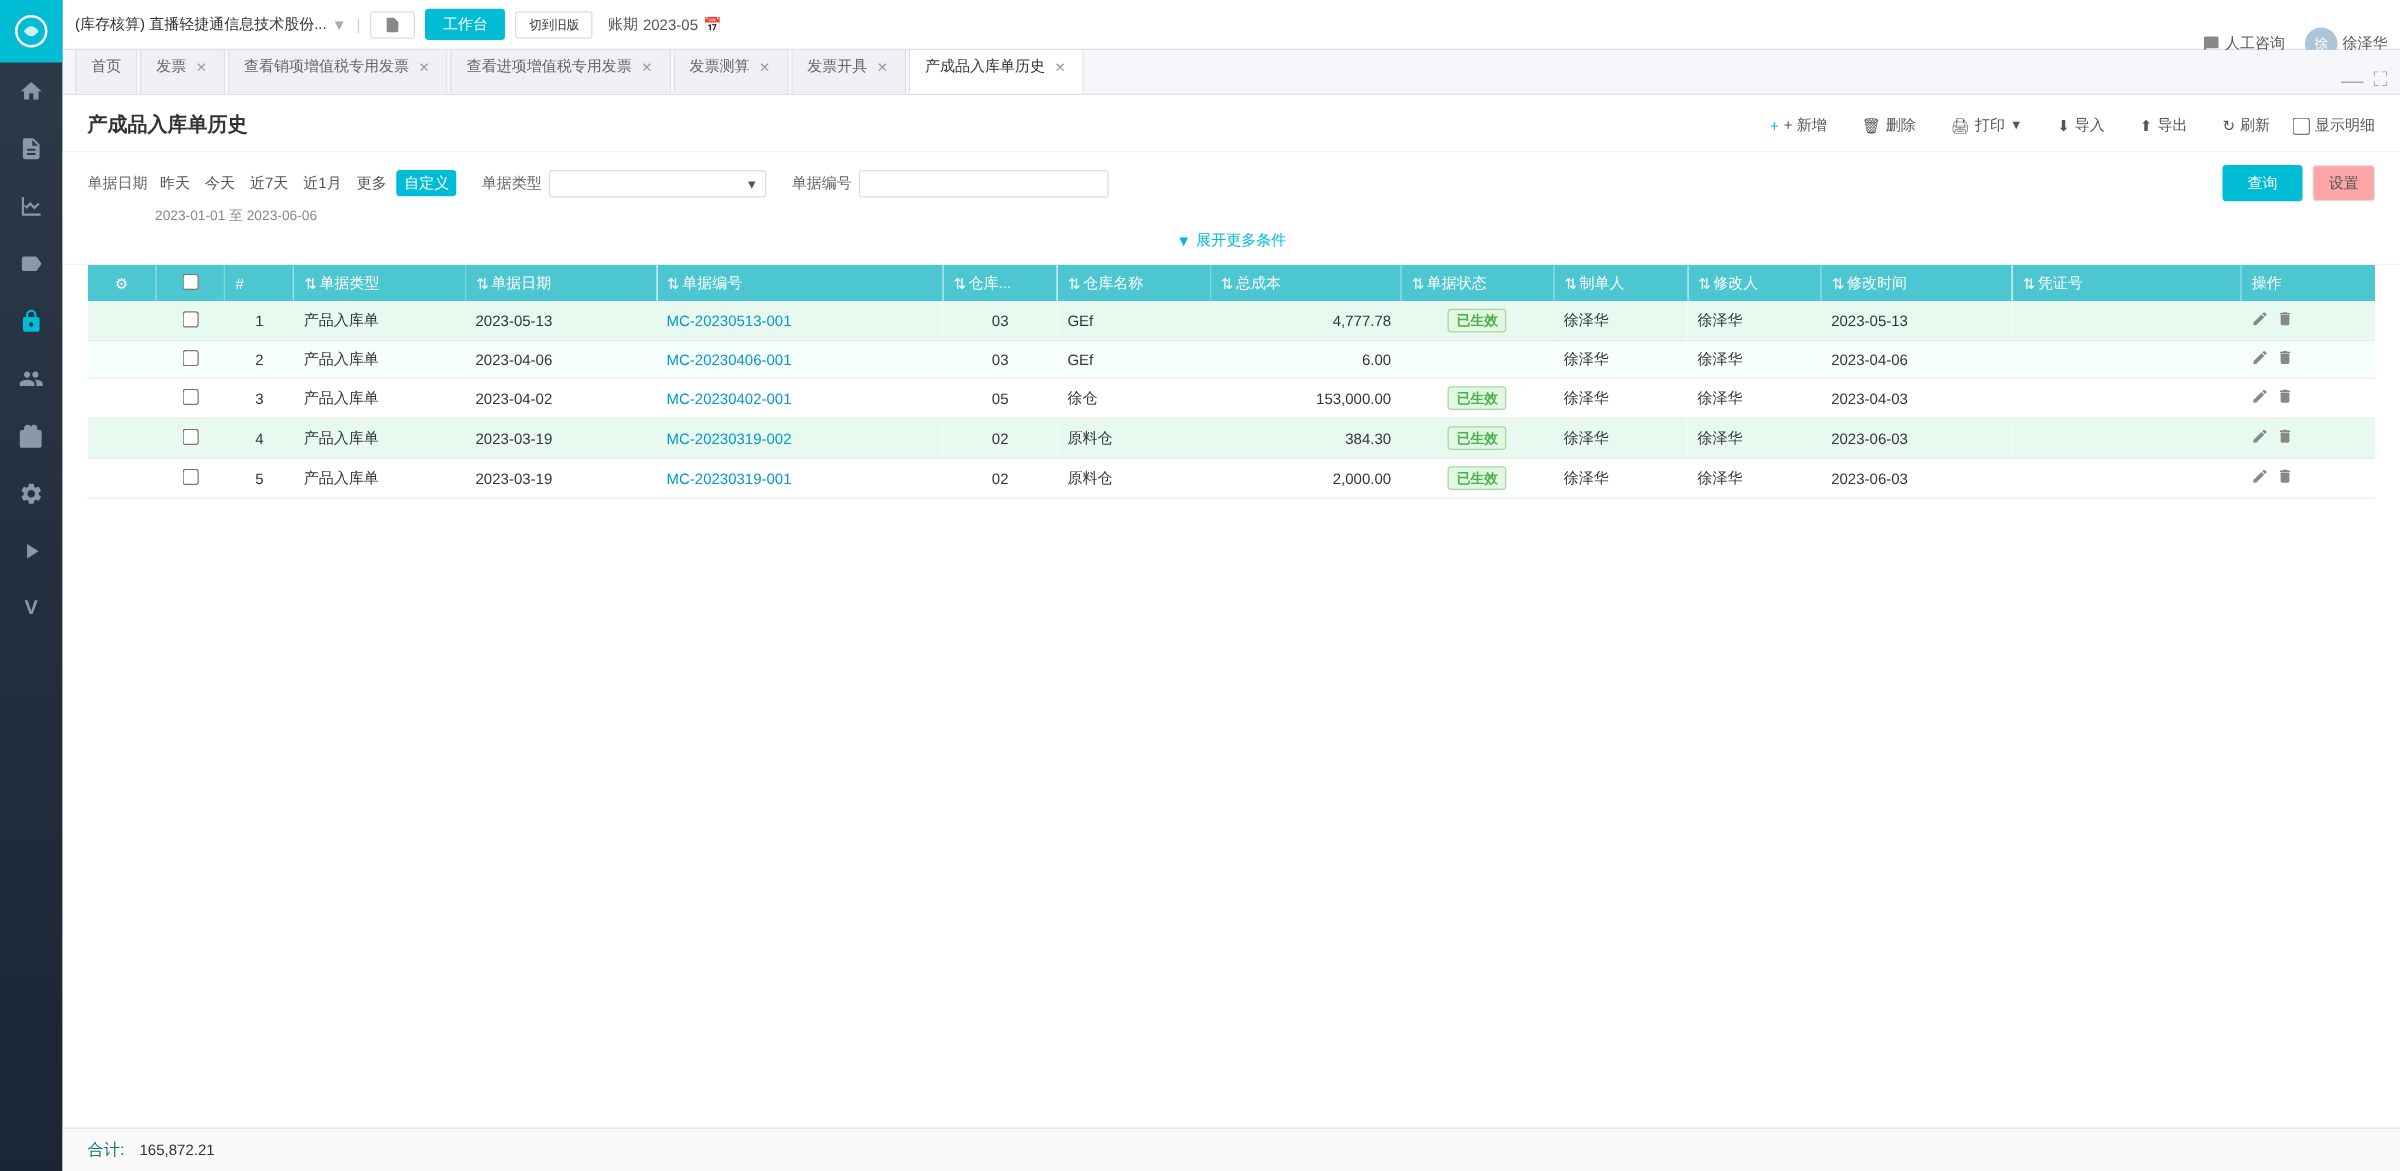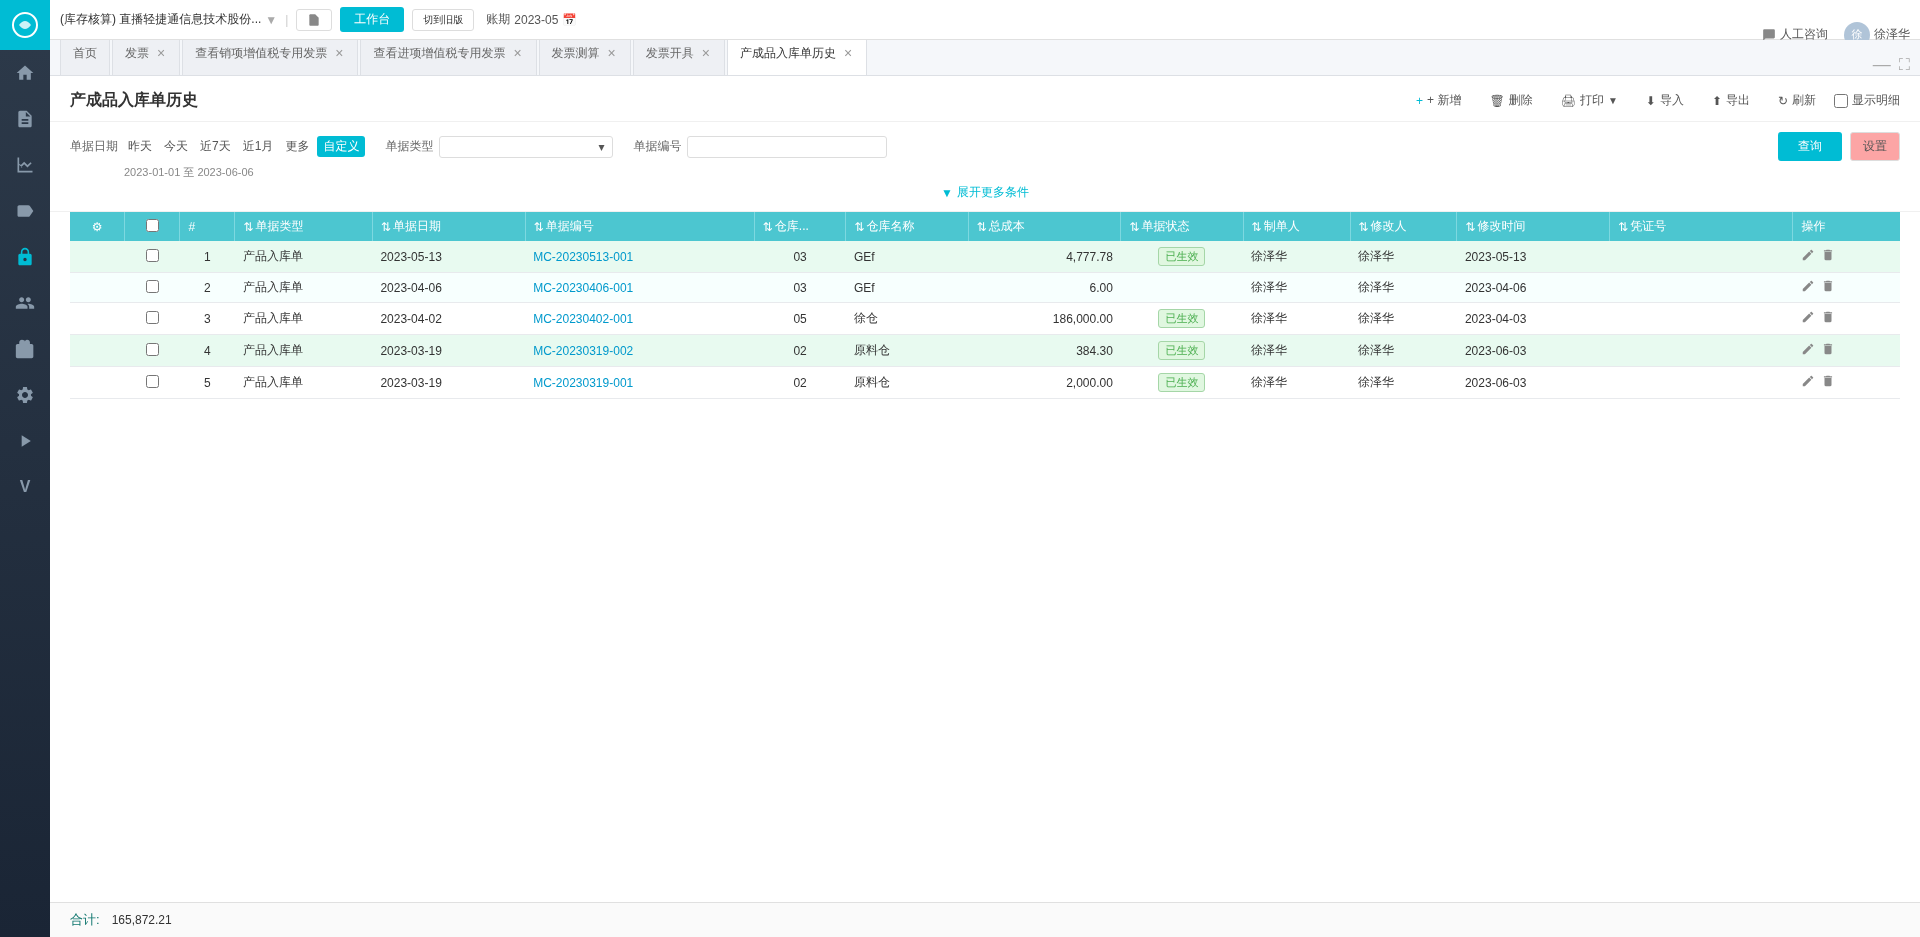--- a/index.html
+++ b/index.html
@@ -69,21 +69,21 @@
     thead th:last-child { border-right: none; }
     .th-sortable { display: flex; align-items: center; gap: 2px; cursor: pointer; }
     .th-checkbox { width: 36px; text-align: center; }
     tbody tr { background: #fff; }
     tbody tr:nth-child(even) { background: #f7fffe; }
     tbody tr.highlighted { background: #e8faf0; }
     tbody td { padding: 6px 8px; border-bottom: 1px solid #e8eaed; color: #333; font-size: 12px; white-space: nowrap; overflow: hidden; text-overflow: ellipsis; }
     .td-center { text-align: center; }
     .td-right { text-align: right; }
     .link { color: #0099cc; cursor: pointer; text-decoration: none; }
-    .status-badge { background: #e0f7e0; color: #4caf50; border: 1px solid #a5d6a7; border-radius: 3px; padding: 1px 6px; font-size: 11px; display: inline-block; }
+    .status-badge { background: #e0f7e0; color: #4caf50; border: 1px solid #a5d6a7; border-radius: 3px; padding: 1px 6px; font-size: 11px; display: inline-block; font-weight: bold; }
     .action-icons { display: flex; gap: 6px; }
     .action-icon { color: #888; cursor: pointer; font-size: 14px; }
 
     
     .footer { border-top: 1px solid #e0e0e0; padding: 8px 20px; display: flex; align-items: center; gap: 12px; background: #fafafa; flex-shrink: 0; }
     .footer-total-label { color: #0f766e; font-size: 13px; }
     .footer-total-value { color: #333; font-size: 12px; font-weight: 500; }
 
     
     .pagination { border-top: 1px solid #e0e0e0; padding: 8px 20px; display: flex; align-items: center; justify-content: flex-end; gap: 8px; background: #fff; flex-shrink: 0; }
@@ -473,21 +473,21 @@
         <input type="checkbox" style="">
       </td>
       <td class="td-center col-num">3</td>
       <td class="col-type">产品入库单</td>
       <td class="col-date">2023-04-02</td>
       <td class="col-code">
         <a class="link">MC-20230402-001</a>
       </td>
       <td class="td-center col-warehouse-id">05</td>
       <td class="col-warehouse-name">徐仓</td>
-      <td class="td-right col-cost">186,000.00</td>
+      <td class="td-right col-cost">153,000.00</td>
       <td class="td-center col-status">
         <span class="status-badge">已生效</span>
       </td>
       <td class="col-creator">徐泽华</td>
       <td class="col-modifier">徐泽华</td>
       <td class="col-modify-time">2023-04-03</td>
       <td class="col-voucher"></td>
       <td class="col-action">
         <div class="action-icons">
           <span class="action-icon" title="编辑">

